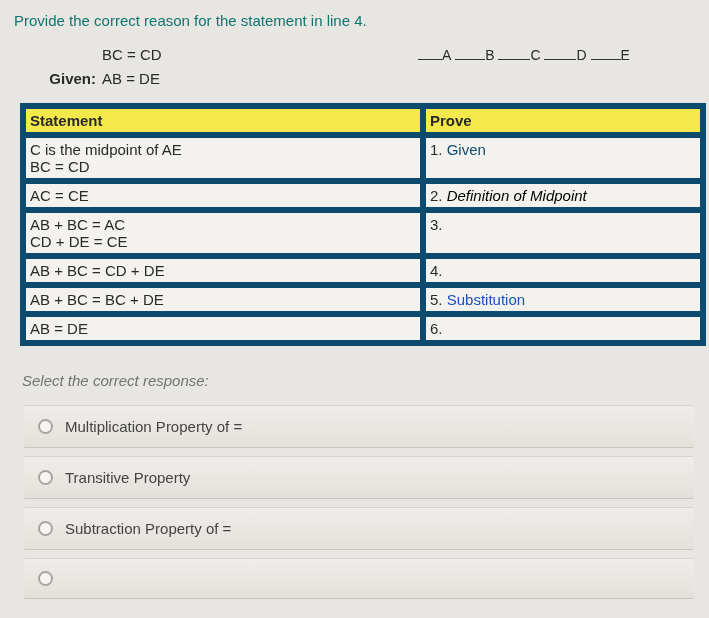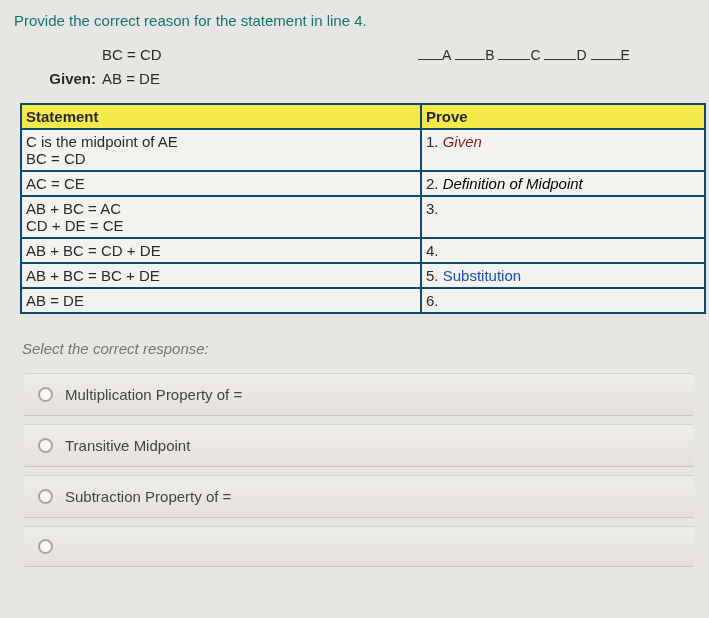--- a/index.html
+++ b/index.html
@@ -49,33 +49,33 @@
       vertical-align: top;
       font-weight: 500;
     }
     table.proof {
       border-collapse: collapse;
       width: 686px;
       margin-left: 6px;
       background: #f4f2ef;
     }
     table.proof td, table.proof th {
-      border: 2px solid #0c4a6e;
+      border: 6px solid #0c4a6e;
       padding: 3px 4px;
       font-size: 15px;
       text-align: left;
       vertical-align: top;
     }
     table.proof th {
       background: #f3e94a;
       font-weight: 600;
     }
     .col-stmt { width: 400px; }
     .col-reason { }
-    .reason-given { color: #7f1d1d; font-style: italic; }
+    .reason-given { color: #0c4a6e; }
     .reason-def { color: #000000; font-style: italic; }
     .reason-sub { color: #1a4fbf; }
     .select-label {
       font-style: italic;
       color: #737373;
       margin: 26px 0 16px 8px;
       font-size: 15px;
     }
     .options { margin-left: 10px; }
     .option {
@@ -175,21 +175,21 @@
 
 <div class="select-label">Select the correct response:</div>
 
 <div class="options" id="options-list">
     <div class="option">
       <span class="radio"></span>
       <span>Multiplication Property of =</span>
     </div>
     <div class="option">
       <span class="radio"></span>
-      <span>Transitive Midpoint</span>
+      <span>Transitive Property</span>
     </div>
     <div class="option">
       <span class="radio"></span>
       <span>Subtraction Property of =</span>
     </div>
     <div class="option">
       <span class="radio"></span>
     </div>
   </div>
 

